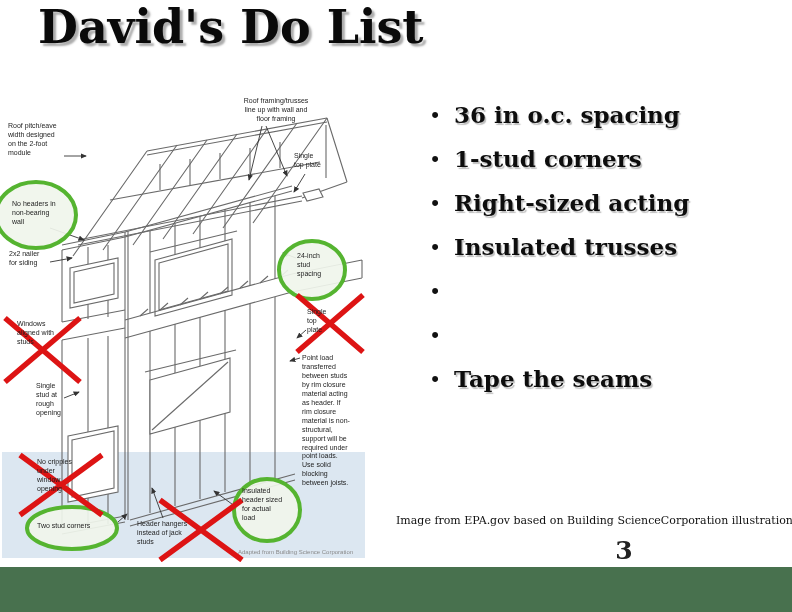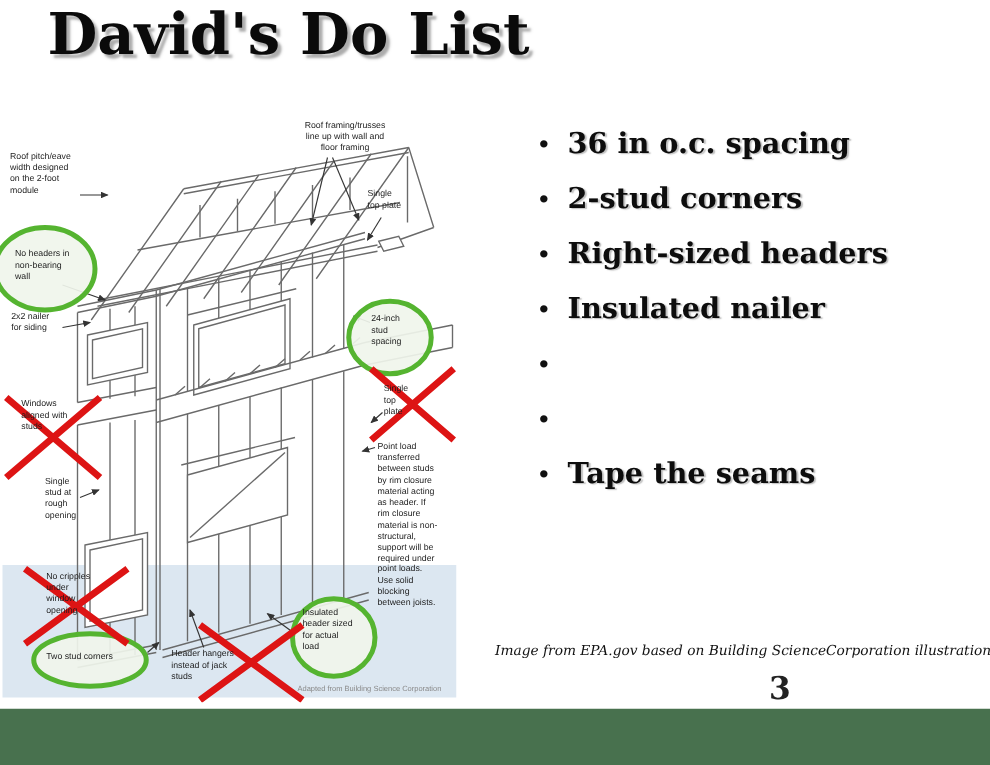--- a/index.html
+++ b/index.html
@@ -16,21 +16,21 @@
                line-height:30px;color:#0d0d0d;text-shadow:1.5px 1.5px 1px rgba(110,110,110,0.45);}
   
   .diagram{position:absolute;left:0;top:90px;width:398px;height:472px;}
   .diagram svg{position:absolute;left:0;top:0;}
   .dlabel{position:absolute;font-size:7px;line-height:1.28;color:#1d1d1d;
           white-space:pre-line;font-family:"Liberation Sans",sans-serif;}
   .dlabel.center{text-align:center;}
   .credit{position:absolute;font-size:6px;color:#8a8a8a;white-space:nowrap;
           font-family:"Liberation Sans",sans-serif;}
   .caption{position:absolute;left:396px;right:0;top:514px;text-align:center;
-           font-family:"DejaVu Serif",serif;font-size:11px;color:#111;white-space:nowrap;font-style:italic;}
+           font-family:"DejaVu Serif",serif;font-size:11px;color:#111;white-space:nowrap;}
   .page-number{position:absolute;left:602px;top:536px;width:44px;text-align:center;
                font-family:"DejaVu Serif",serif;font-weight:bold;font-size:25px;color:#222;}
   .footer-bar{position:absolute;left:0;right:0;bottom:0;height:45px;background:#48714e;}
 </style>
 </head>
 <body>
 
 <div class="slide">
 
   <div class="title">David's Do List</div>
@@ -177,29 +177,29 @@
     <div class="credit" style="left:238px;top:459px;">Adapted from Building Science Corporation</div>
   </div>
 
   <div class="bullets">
     <div class="bullet-row">
       <span class="bullet-dot">•</span>
       <span class="bullet-text">36 in o.c. spacing</span>
     </div>
     <div class="bullet-row">
       <span class="bullet-dot">•</span>
-      <span class="bullet-text">2-stud corners</span>
-    </div>
-    <div class="bullet-row">
-      <span class="bullet-dot">•</span>
-      <span class="bullet-text">Right-sized headers</span>
-    </div>
-    <div class="bullet-row">
-      <span class="bullet-dot">•</span>
-      <span class="bullet-text">Insulated nailer</span>
+      <span class="bullet-text">1-stud corners</span>
+    </div>
+    <div class="bullet-row">
+      <span class="bullet-dot">•</span>
+      <span class="bullet-text">Right-sized acting</span>
+    </div>
+    <div class="bullet-row">
+      <span class="bullet-dot">•</span>
+      <span class="bullet-text">Insulated trusses</span>
     </div>
     <div class="bullet-row">
       <span class="bullet-dot">•</span>
     </div>
     <div class="bullet-row">
       <span class="bullet-dot">•</span>
     </div>
     <div class="bullet-row">
       <span class="bullet-dot">•</span>
       <span class="bullet-text">Tape the seams</span>

